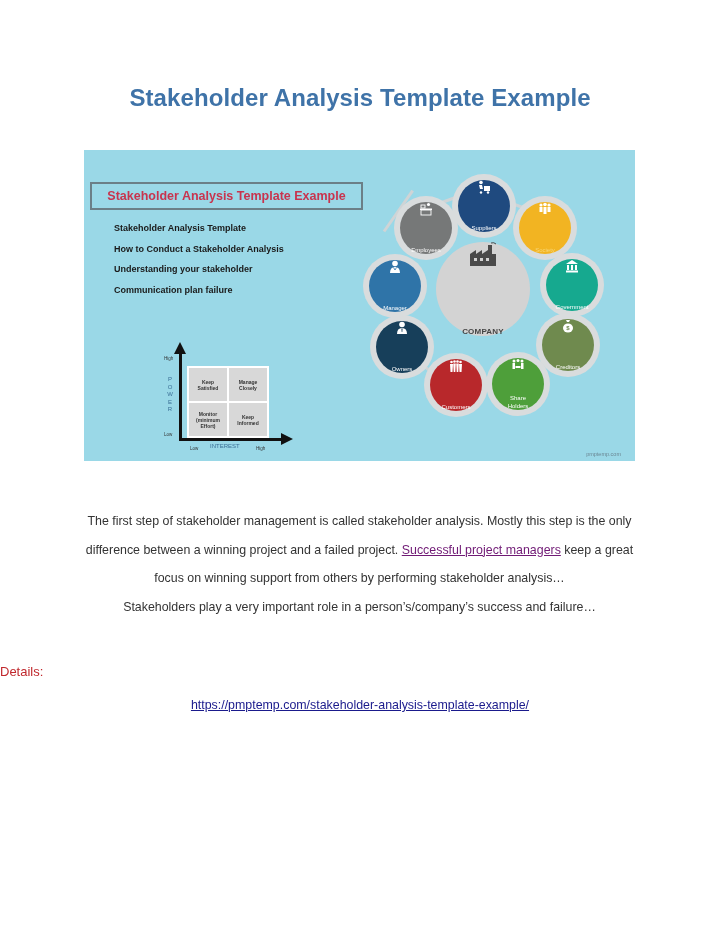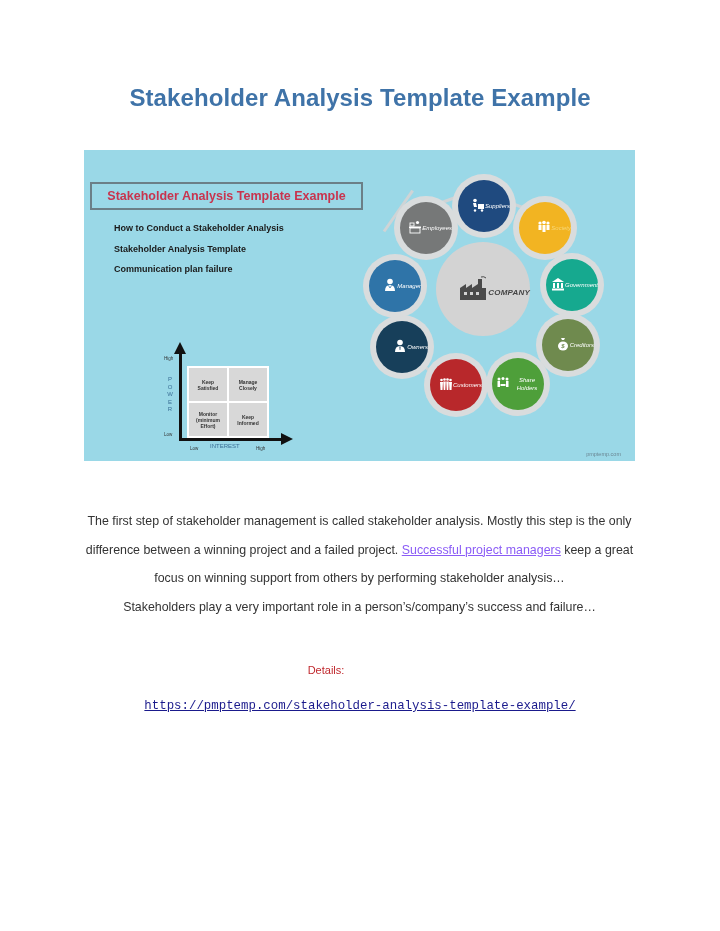--- a/index.html
+++ b/index.html
@@ -40,51 +40,52 @@
       background: #ffffff; display: grid; grid-template-columns: 1fr 1fr; grid-template-rows: 1fr 1fr; gap: 2px; padding: 2px;
     }
     .quad { background: #d8d8d8; font-size: 5px; font-weight: bold; color: #333; text-align: center;
       display: flex; align-items: center; justify-content: center; line-height: 6px; padding: 2px; }
     .lbl-tiny { position: absolute; font-size: 4.5px; color: #333; }
     .power-letters { position: absolute; left: 2px; top: 34px; font-size: 6px; color: #3a6f96; line-height: 7.5px; width: 8px; text-align: center; }
     .interest { position: absolute; left: 46px; top: 101px; font-size: 6px; color: #3a6f96; }
 
     
     .ring { position: absolute; border-radius: 50%; background: #d9dcdd; }
-    .node { position: absolute; border-radius: 50%; display: flex; flex-direction: row;
-      align-items: center; justify-content: flex-end; color: #fff; text-align: center; font-style: italic; }
+    .node { position: absolute; border-radius: 50%; display: flex; flex-direction: column;
+      align-items: center; justify-content: space-between; color: #fff; text-align: center; }
     .node-label { font-size: 6px; line-height: 8px; }
     .node-icon { width: 14px; height: 14px; margin-bottom: 2px; }
     .connector { position: absolute; background: #cfd4d6; height: 3px; transform-origin: left center; }
     .company-label { font-size: 8px; font-weight: bold; color: #444; margin-top: 6px; letter-spacing: 0.2px; }
     .watermark { position: absolute; right: 14px; bottom: 4px; font-size: 5.5px; color: #6b8794; }
 
     
     .para {
       position: absolute; left: 84px; width: 551px; text-align: center;
       font-size: 12.4px; color: #333; line-height: 28.5px;
     }
-    .link-inline { color: #8b5cf6; text-decoration: underline; }
-    .details { position: absolute; top: 664px; left: 0; width: 652px; text-align: center; font-size: 11px; color: #c0282d; }
+    .link-inline { color: #701a75; text-decoration: underline; }
+    .details { position: absolute; top: 664px; left: 0; width: 652px; font-size: 13px; color: #c0282d; }
     .url { position: absolute; top: 698px; left: 0; width: 720px; text-align: center; font-size: 12.4px; }
-    .url a { color: #1a1a8c; text-decoration: underline; font-family: Liberation Mono, monospace; }
+    .url a { color: #1a1a8c; text-decoration: underline; }
   </style>
 </head>
 <body>
 
 <h1 class="page-title">Stakeholder Analysis Template Example</h1>
 
 <div class="hero">
   <div class="hero-title-box">
     <span class="hero-title">Stakeholder Analysis Template Example</span>
   </div>
 
   <div class="topics">
+    <div class="topic">Stakeholder Analysis Template</div>
     <div class="topic">How to Conduct a Stakeholder Analysis</div>
-    <div class="topic">Stakeholder Analysis Template</div>
+    <div class="topic">Understanding your stakeholder</div>
     <div class="topic">Communication plan failure</div>
   </div>
 
   <div class="matrix">
     <div class="axis-y"></div>
     <div class="axis-y-head"></div>
     <div class="axis-x"></div>
     <div class="axis-x-head"></div>
     <span class="lbl-tiny" style="left:0;top:14px;">High</span>
     <span class="lbl-tiny" style="left:0;top:90px;">Low</span>

